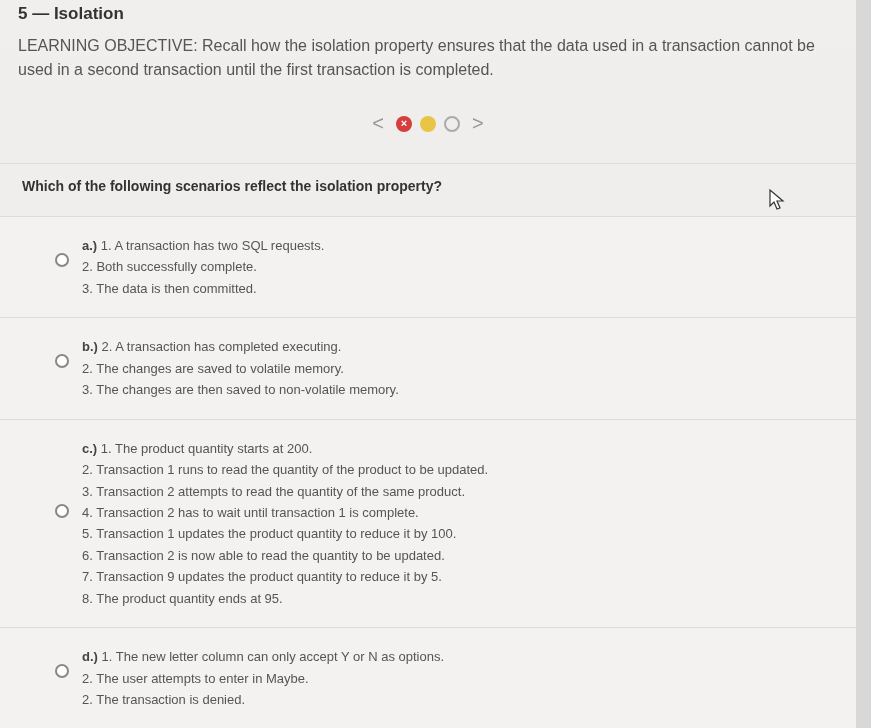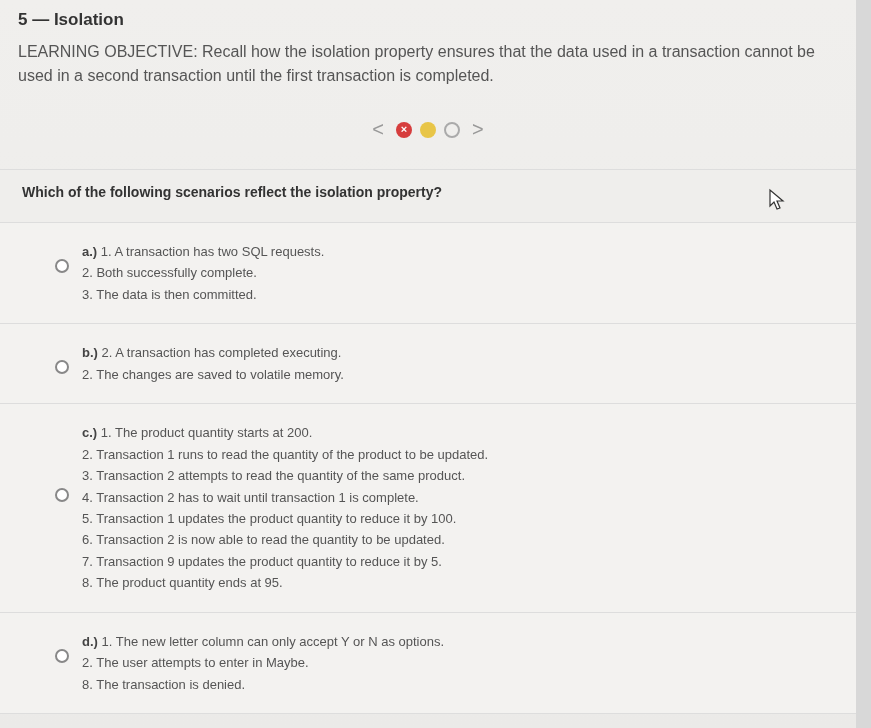--- a/index.html
+++ b/index.html
@@ -15,21 +15,21 @@
       overflow: hidden;
       position: relative;
     }
     .page {
       background: linear-gradient(to bottom, #f0efed 0%, #ebeae8 100%);
       width: 856px;
       min-height: 728px;
       padding: 0;
     }
     .header {
-      padding: 10px 18px 12px 18px;
+      padding: 4px 18px 12px 18px;
     }
     .title {
       font-size: 17px;
       font-weight: bold;
       color: #333;
       margin-bottom: 10px;
     }
     .objective {
       font-size: 16px;
       color: #555;
@@ -188,20 +188,21 @@
     </div>
 
     <div class="answer-option">
       <div class="radio-wrap">
         <div class="radio"></div>
       </div>
       <div class="answer-content">
         <span class="answer-label">b.)</span>
         <span class="answer-line" style="display:inline;">2. A transaction has completed executing.</span>
         <span class="answer-line">2. The changes are saved to volatile memory.</span>
+        <span class="answer-line">3. The changes are then saved to non-volatile memory.</span>
       </div>
     </div>
 
     <div class="answer-option">
       <div class="radio-wrap" style="padding-top:66px;">
         <div class="radio"></div>
       </div>
       <div class="answer-content">
         <span class="answer-label">c.)</span>
         <span class="answer-line" style="display:inline;">1. The product quantity starts at 200.</span>
@@ -216,21 +217,21 @@
     </div>
 
     <div class="answer-option">
       <div class="radio-wrap">
         <div class="radio"></div>
       </div>
       <div class="answer-content">
         <span class="answer-label">d.)</span>
         <span class="answer-line" style="display:inline;">1. The new letter column can only accept Y or N as options.</span>
         <span class="answer-line">2. The user attempts to enter in Maybe.</span>
-        <span class="answer-line">8. The transaction is denied.</span>
+        <span class="answer-line">2. The transaction is denied.</span>
       </div>
     </div>
 
   </div>
 </div>
 
 <div class="scrollbar-track"></div>
 
 <div class="cursor">
   <svg viewBox="0 0 20 24">

